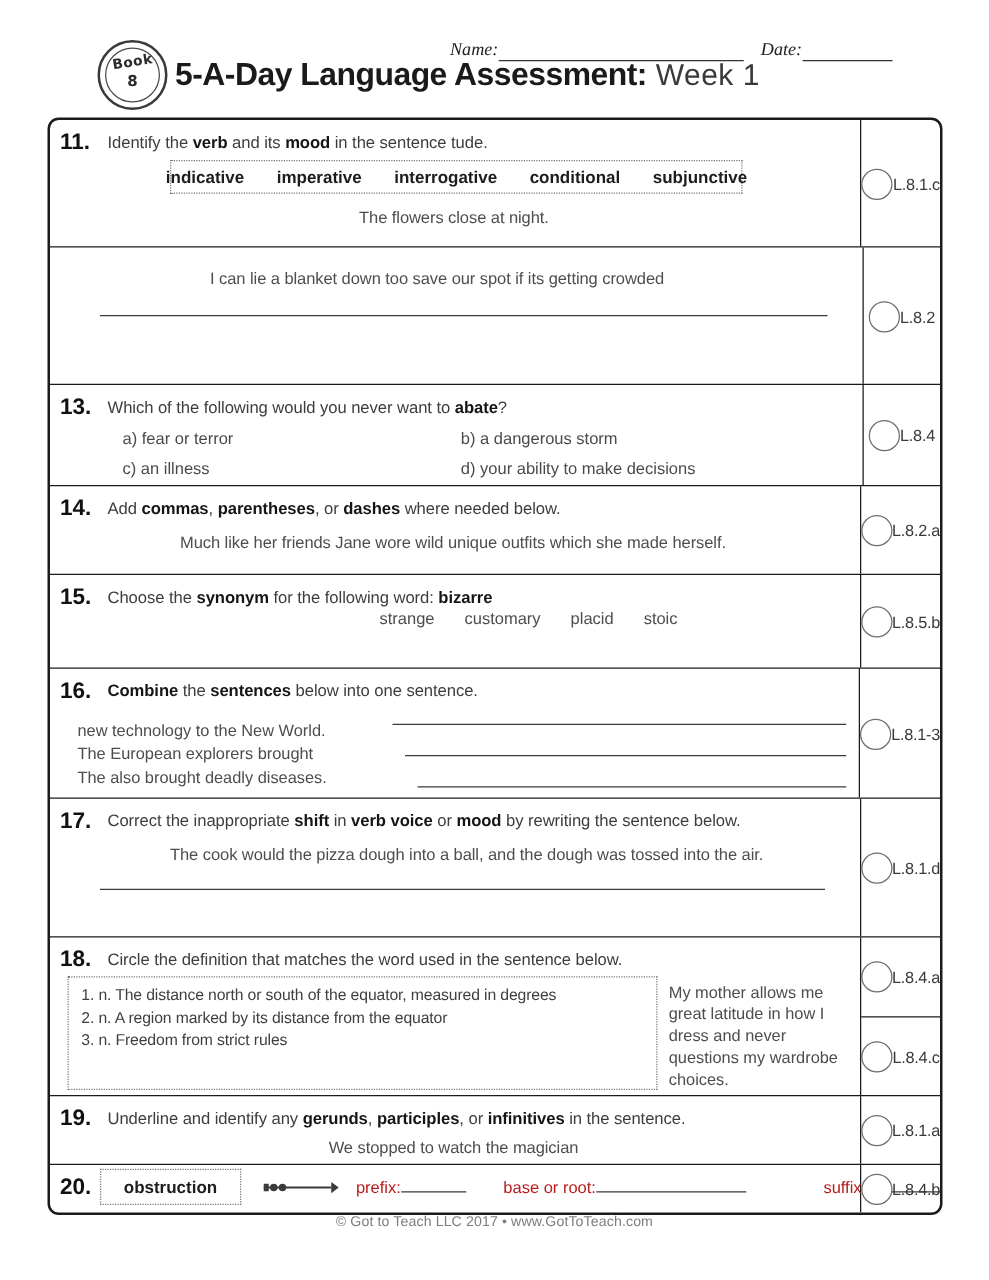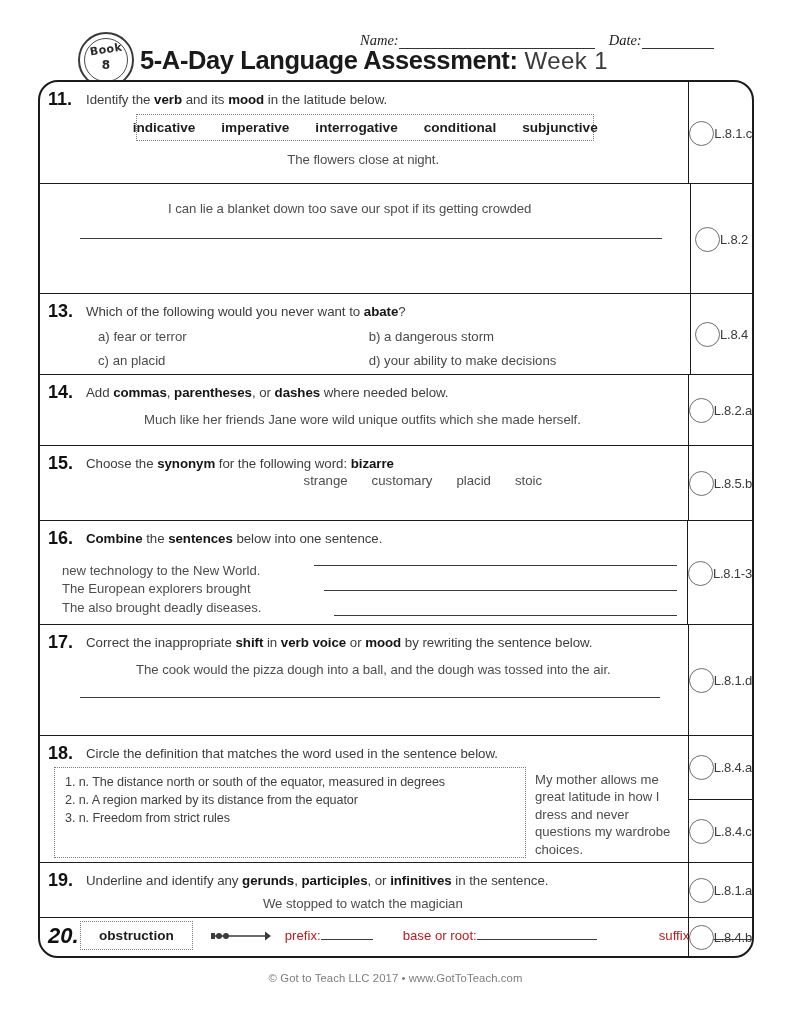--- a/index.html
+++ b/index.html
@@ -98,24 +98,24 @@
   .field-rule {
     border-bottom: 1.4px solid #333;
     height: 13px;
   }
   .rule-name { width: 196px; margin-right: 14px; }
   .rule-date { width: 72px; }
 
   
   .sheet {
     position: absolute;
-    left: 38px; top: 80px;
+    left: 38px; top: 94px;
     width: 716px; height: 878px;
     border: 2.2px solid #1b1b1b;
-    border-radius: 20px;
+    border-radius: 9px;
     background: #fff;
     overflow: hidden;
   }
   .rows {
     display: flex;
     flex-direction: column;
     height: 100%;
   }
   .qrow {
     display: flex;
@@ -309,26 +309,25 @@
   }
 
   
   .q20row {
     display: flex;
     align-items: center;
     gap: 0;
     padding: 4px 0 4px 0;
   }
   .q20-num {
-    font-size: 22px;
+    font-size: 18px;
     font-weight: 700;
     color: #111;
     min-width: 32px;
     flex: 0 0 auto;
-    font-style: italic;
   }
   .wordchip {
     border: 1.6px dotted #7b7b7b;
     padding: 6px 18px;
     font-size: 13.6px;
     font-weight: 700;
     color: #1d1d1d;
     flex: 0 0 auto;
   }
   .arrow-icon {
@@ -389,21 +388,21 @@
 
 </div>
 
 <div class="sheet">
 <div class="rows">
 
   <div class="qrow" style="flex:0 0 102px;">
     <div class="qbody">
       <div class="qnum-line">
         <span class="qnum">11.</span>
-        <span class="qprompt"><span>Identify the </span><b>verb</b><span> and its </span><b>mood</b><span> in the latitude below.</span></span>
+        <span class="qprompt"><span>Identify the </span><b>verb</b><span> and its </span><b>mood</b><span> in the sentence tude.</span></span>
       </div>
       <div class="wordbank">
         <span>indicative</span>
         <span>imperative</span>
         <span>interrogative</span>
         <span>conditional</span>
         <span>subjunctive</span>
       </div>
       <div class="centered-sentence">The flowers close at night.</div>
     </div>
@@ -430,21 +429,21 @@
 
   <div class="qrow" style="flex:0 0 81px;">
     <div class="qbody">
       <div class="qnum-line">
         <span class="qnum">13.</span>
         <span class="qprompt"><span>Which of the following would you  never want to </span><b>abate</b><span>?</span></span>
       </div>
       <div class="choices">
         <span>a) fear or terror</span>
         <span>b) a dangerous storm</span>
-        <span>c) an placid</span>
+        <span>c) an illness</span>
         <span>d) your ability to make decisions</span>
       </div>
     </div>
     <div class="stdcol">
       <div class="stdcell">
         <div class="std-bubble"></div>
         <div class="std-code">L.8.4</div>
       </div>
     </div>
   </div>

